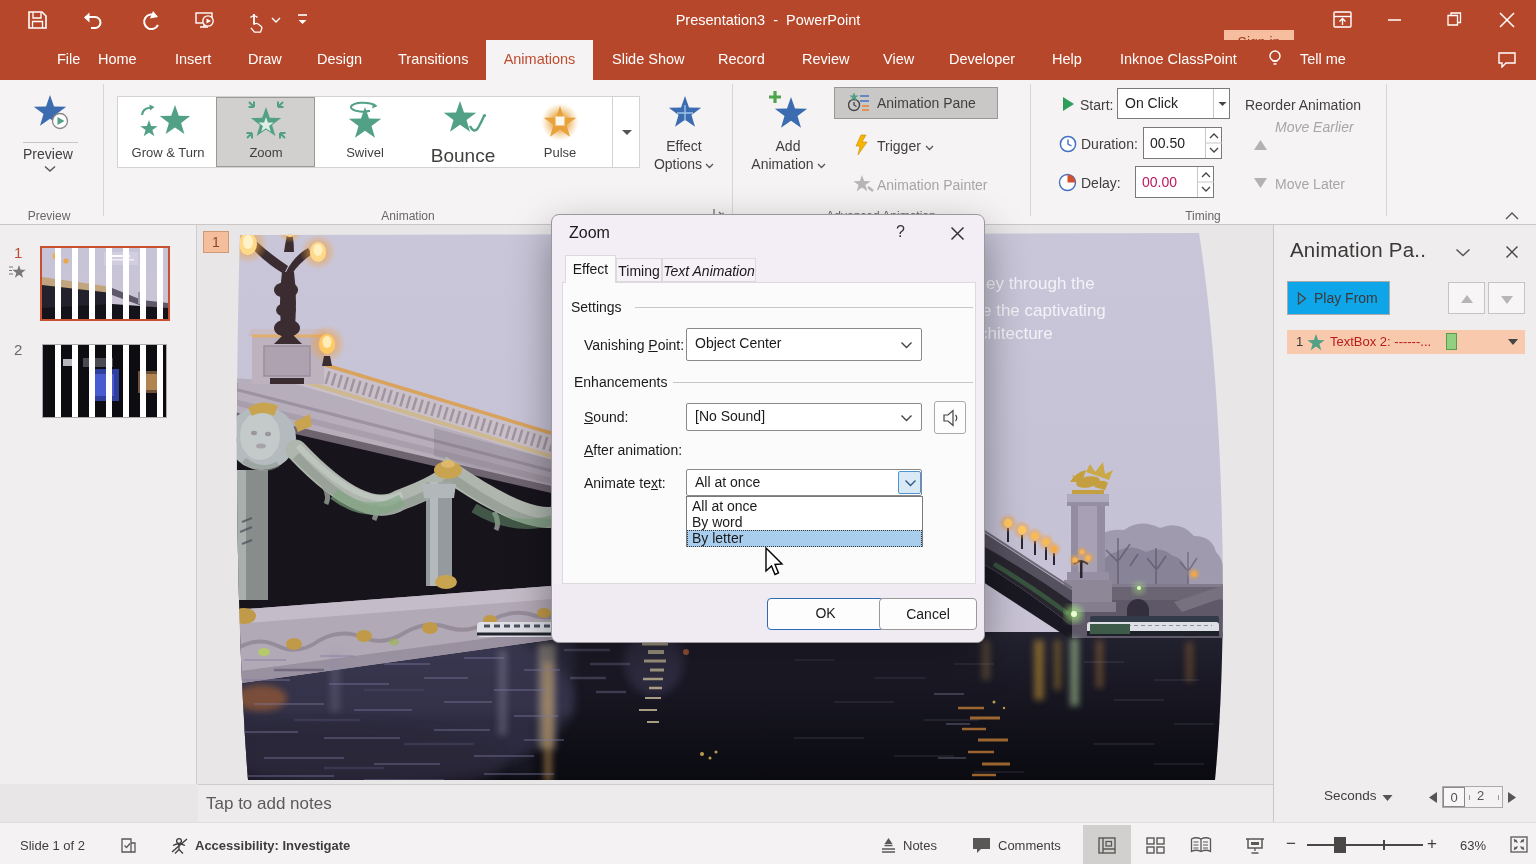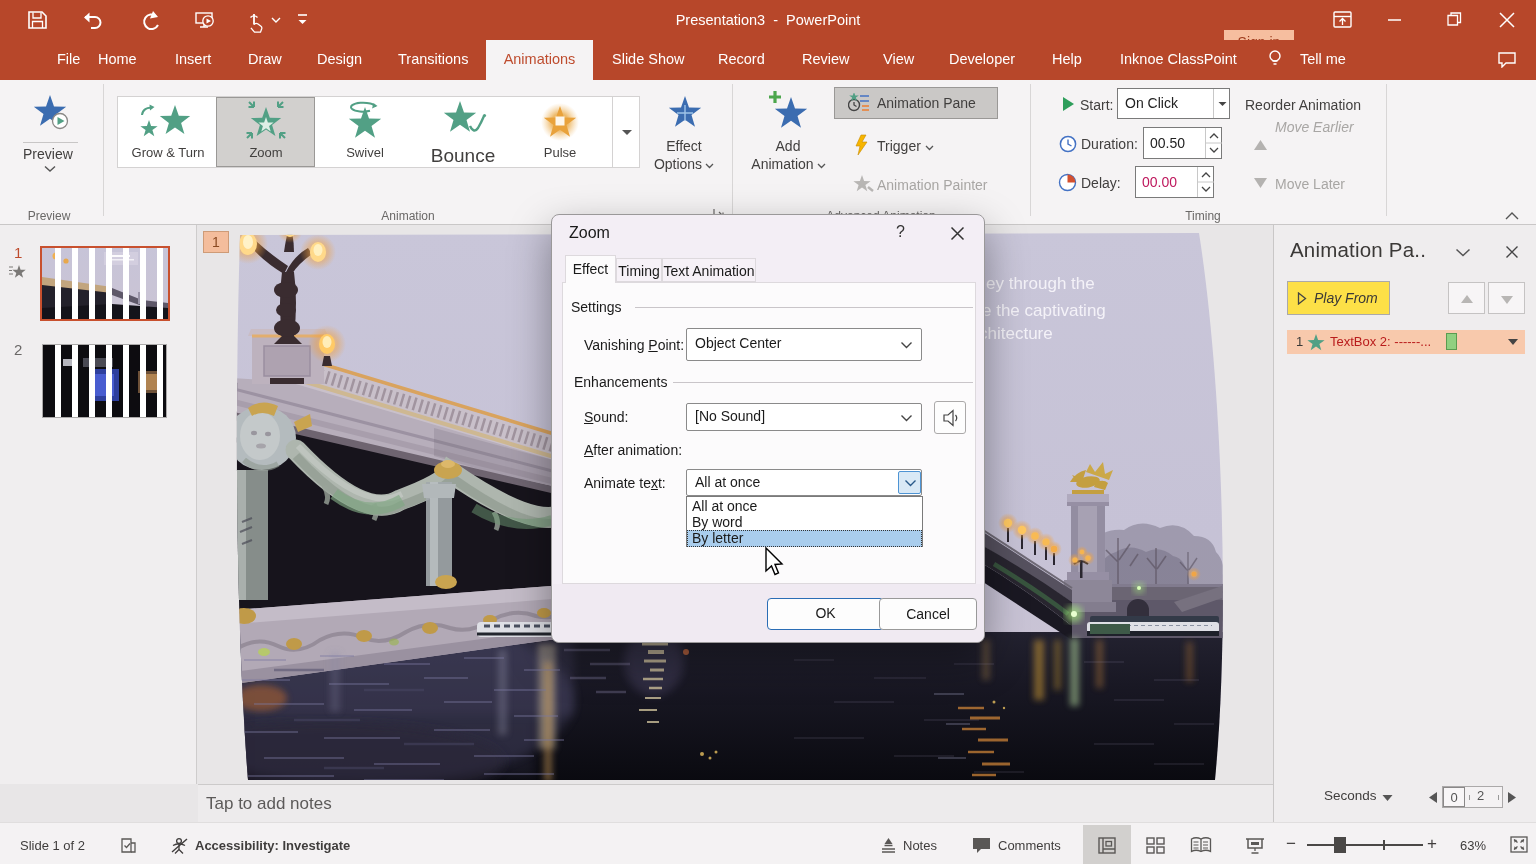--- a/index.html
+++ b/index.html
@@ -613,21 +613,21 @@
       <div style="position:absolute;left:8px;top:9px;font-size:17px;color:#5C5A59;">Tap to add notes</div>
     </div>
   <div id="animpane" class="abs">
     <div class="abs" style="left:16px;top:13px;font-size:20.5px;color:#3B3937;letter-spacing:0.2px;">Animation Pa..</div>
     <svg class="abs" style="left:181px;top:23px" width="16" height="10">
         <path d="M1.5 1.5 l6.5 6 l6.5 -6" stroke="#555" fill="none" stroke-width="1.5"></path>
       </svg>
     <svg class="abs" style="left:231px;top:20px" width="14" height="14">
         <path d="M1.5 1.5 l11 11 M12.5 1.5 l-11 11" stroke="#444" fill="none" stroke-width="1.4"></path>
       </svg>
-    <div class="abs" style="left:13px;top:56px;width:103px;height:34px;background:#fde047;border:1px solid #ABA9A9;font-style:italic;">
+    <div class="abs" style="left:13px;top:56px;width:103px;height:34px;background:#0ea5e9;border:1px solid #ABA9A9;">
       <svg class="abs" style="left:9px;top:10px" width="10" height="13">
           <path d="M1.5 1 l7 5.5 l-7 5.5 z" fill="none" stroke="#444" stroke-width="1.3"></path>
         </svg>
       <div class="abs" style="left:26px;top:8px;font-size:14px;color:#3B3937;">Play From</div>
     </div>
     <div class="abs" style="left:174px;top:57px;width:37px;height:32px;background:#F7F5F6;border:1px solid #C5C3C3;">
       <svg class="abs" style="left:11px;top:11px" width="14" height="10">
           <path d="M7 1 L13 9 H1 Z" fill="#B8B6B4"></path>
         </svg>
     </div>
@@ -733,21 +733,21 @@
   </div>
   <div id="dialog" class="abs" style="left:551px;top:214px;width:434px;height:429px;background:#F3EEF5;border:1px solid #9A9899;border-radius:8px;box-shadow:0 16px 42px rgba(0,0,0,0.38);font-size:14px;color:#1A1A1A;">
     <div class="abs" style="left:17px;top:9px;font-size:16px;">Zoom</div>
     <div class="abs" style="left:344px;top:8px;font-size:16px;color:#333;">?</div>
     <svg class="abs" style="left:398px;top:11px" width="15" height="15">
         <path d="M1.5 1.5 l12 12 M13.5 1.5 l-12 12" stroke="#333" fill="none" stroke-width="1.5"></path>
       </svg>
 
     <div class="abs" style="left:10px;top:67px;width:414px;height:302px;background:#FCFBFC;border:1px solid #DDD9DD;"></div>
     <div class="abs" style="left:64px;top:43px;width:46px;height:24px;background:#F6F1F7;border:1px solid #DDD9DD;text-align:center;line-height:24px;">Timing</div>
-    <div class="abs" style="left:110px;top:43px;width:94px;height:24px;background:#F6F1F7;border:1px solid #DDD9DD;text-align:center;line-height:24px;">Text Animation</div>
+    <div class="abs" style="left:110px;top:43px;width:94px;height:24px;background:#F6F1F7;border:1px solid #DDD9DD;text-align:center;line-height:24px;font-style:italic;">Text Animation</div>
     <div class="abs" style="left:13px;top:40px;width:51px;height:28px;background:#FCFBFC;border:1px solid #DDD9DD;border-bottom:none;text-align:center;line-height:26px;">Effect</div>
 
     <div class="abs" style="left:19px;top:84px;">Settings</div>
     <div class="abs" style="left:83px;top:92px;width:338px;height:1px;background:#C9C5C9;"></div>
     <div class="abs" style="left:32px;top:122px;">Vanishing <u>P</u>oint:</div>
     <div class="abs" style="left:134px;top:113px;width:236px;height:33px;background:#fff;border:1px solid #8A8A8A;border-radius:2px;">
       <div class="abs" style="left:8px;top:6px;">Object Center</div>
       <svg class="abs" style="left:213px;top:12px" width="13" height="9">
           <path d="M1.5 1.5 l5 5 l5 -5" stroke="#444" fill="none" stroke-width="1.4"></path>
         </svg>

